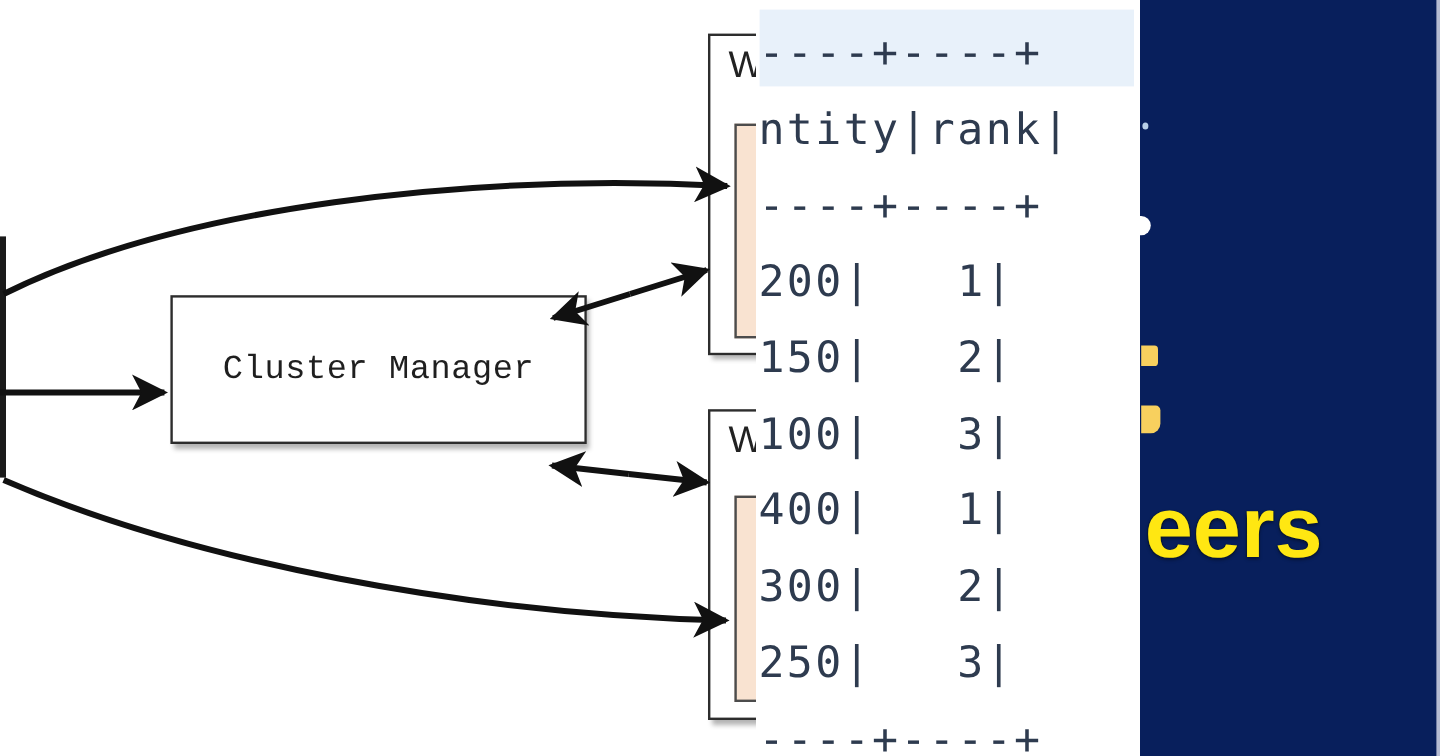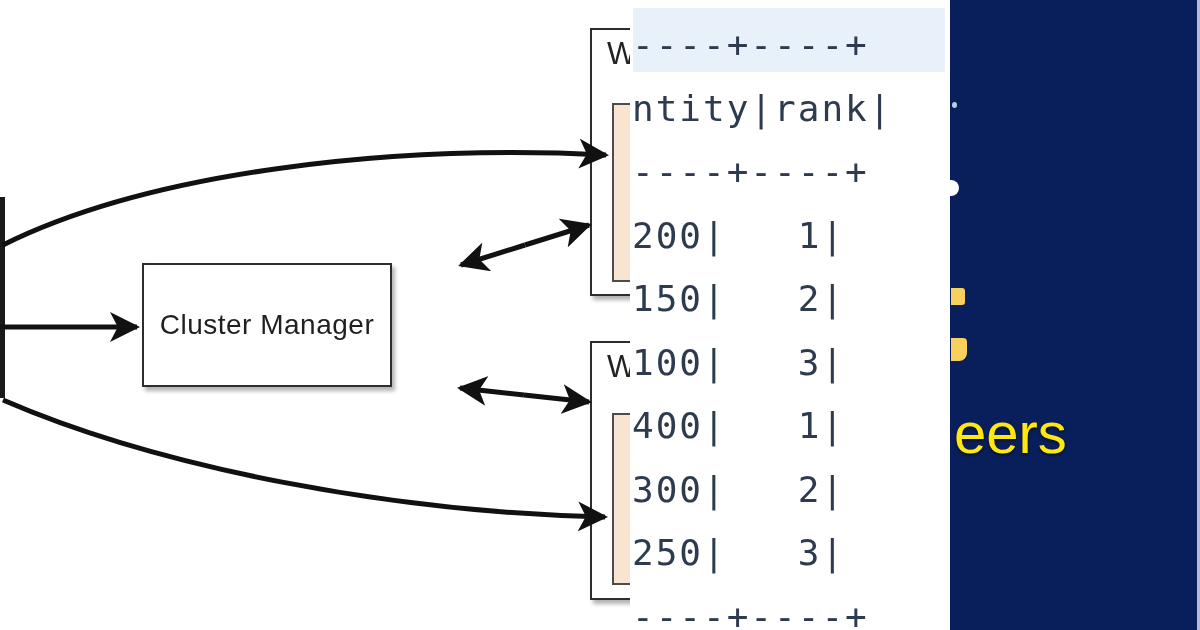--- a/index.html
+++ b/index.html
@@ -2,43 +2,43 @@
 <html><head>
 <meta charset="utf-8">
 <style>
   html,body{margin:0;padding:0;background:#ffffff;}
   #stage{position:relative;width:1200px;height:630px;overflow:hidden;background:#ffffff;
          font-family:"Liberation Sans",sans-serif;}
   
   .diagram{position:absolute;inset:0;}
   .dbox{position:absolute;background:#ffffff;border:2px solid #2d2d2d;
         box-shadow:3px 4px 4px rgba(0,0,0,0.30);box-sizing:border-box;}
-  .cm-box{left:142px;top:263px;width:250px;height:124px;
-          display:flex;align-items:center;justify-content:center;}
+  .cm-box{left:142px;top:246px;width:347px;height:124px;
+          display:flex;align-items:center;justify-content:center;font-family:Liberation Mono, monospace;}
   .cm-label{font-size:28px;color:#1f1f1f;letter-spacing:0.5px;}
   .worker-box-top{left:590px;top:28px;width:245px;height:268px;}
   .worker-box-bottom{left:590px;top:341px;width:245px;height:259px;}
   .w-label{position:absolute;left:15px;top:6px;font-size:31px;color:#222222;}
   .executor{position:absolute;background:#f9e3d1;border:2px solid #4c4c4c;box-sizing:border-box;}
   .exec-top{left:20px;top:73px;width:130px;height:179px;}
   .exec-bottom{left:20px;top:70px;width:130px;height:172px;}
   .driver-edge{position:absolute;left:0;top:197px;width:5px;height:201px;background:#1a1a1a;}
   .arrows{position:absolute;left:0;top:0;width:1200px;height:630px;pointer-events:none;}
   
   .code-overlay{position:absolute;left:630px;top:0;width:320px;height:630px;
                 background:#ffffff;overflow:hidden;}
   .hl-row{position:absolute;left:3px;top:8px;width:312px;height:64px;background:#e8f1fa;}
   .code-text{position:absolute;left:2px;top:13px;margin:0;
              font-family:"DejaVu Sans Mono",monospace;font-size:36px;line-height:63.5px;
              letter-spacing:2px;color:#2e3b4f;white-space:pre;}
   .code-line{height:63.5px;}
   
   .side-panel{position:absolute;left:950px;top:0;width:250px;height:630px;
               background:#081f5c;border-right:3px solid #b6bcd2;box-sizing:border-box;overflow:hidden;}
-  .headline{position:absolute;left:4px;top:404px;font-size:58px;font-weight:normal;
+  .headline{position:absolute;left:4px;top:404px;font-size:72px;font-weight:bold;
             line-height:1;color:#ffe712;letter-spacing:0px;
             text-shadow:0 2px 3px rgba(0,0,0,0.45), 1px 0 0 #0a1e40, -1px 0 0 #0a1e40;}
   .frag{position:absolute;}
   .frag-gold-1{left:1px;top:288px;width:14px;height:17px;background:#f8d05e;border-radius:0 3px 3px 0;}
   .frag-gold-2{left:1px;top:338px;width:16px;height:23px;background:#f8d05e;border-radius:0 4px 8px 0;}
   .frag-white{left:-2px;top:180px;width:11px;height:16px;background:#ffffff;border-radius:0 8px 8px 0;}
   .frag-speck{left:2px;top:102px;width:5px;height:6px;background:#b8cfe8;border-radius:50%;}
 </style>
 </head>
 <body>

